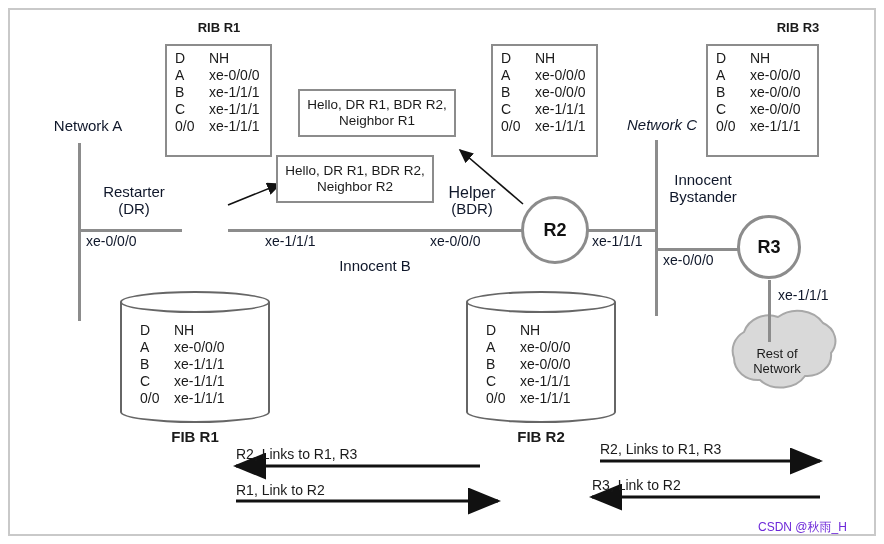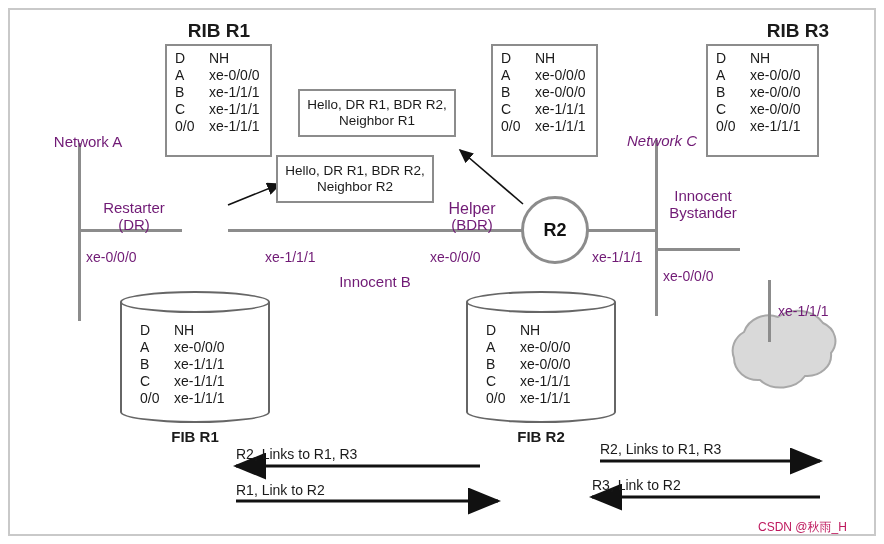--- a/index.html
+++ b/index.html
@@ -5,28 +5,28 @@
   html,body{margin:0;padding:0;background:#ffffff;}
   body{font-family:"Liberation Sans", sans-serif;}
   #canvas{
     position:relative;width:884px;height:544px;background:#ffffff;
     box-sizing:border-box;overflow:hidden;
   }
   .frame{
     position:absolute;left:8px;top:8px;width:868px;height:528px;
     border:2px solid #c9c9c9;box-sizing:border-box;
   }
-  .txt{position:absolute;white-space:pre;color:#701a75;line-height:1.12;margin-top:16px;}
+  .txt{position:absolute;white-space:pre;color:#0f172a;line-height:1.12;}
   .center{text-align:center;}
   
   .ribbox{
     position:absolute;border:2px solid #8c8c8c;background:#ffffff;
     box-sizing:border-box;
   }
-  .ribtitle{position:absolute;font-size:19px;font-weight:bold;color:#1a1a1a;text-align:center;}
+  .ribtitle{position:absolute;font-size:13px;font-weight:bold;color:#1a1a1a;text-align:center;}
   .ribrows{position:absolute;font-size:14px;color:#1a1a1a;line-height:17px;}
   .ribrow{display:flex;}
   .ribrow .d{display:inline-block;width:34px;}
   .ribrow .nh{display:inline-block;}
   
   .msgbox{
     position:absolute;border:2px solid #8c8c8c;background:#ffffff;
     box-sizing:border-box;font-size:13.5px;color:#1a1a1a;
     display:flex;align-items:center;justify-content:center;text-align:center;
     line-height:16px;
@@ -62,21 +62,21 @@
   
   .cloud{position:absolute;}
   .cloud span.lbl{
     position:absolute;left:0;top:0;width:100%;height:100%;
     display:flex;align-items:center;justify-content:center;text-align:center;
     font-size:13px;line-height:15px;color:#1a1a1a;z-index:4;
   }
   
   .acap{position:absolute;font-size:14px;text-align:left;color:#1a1a1a;}
   .watermark{
-    position:absolute;font-size:12px;color:#be185d;
+    position:absolute;font-size:12px;color:#6d28d9;
   }
   svg.overlay{position:absolute;left:0;top:0;width:884px;height:544px;pointer-events:none;}
 </style>
 </head>
 <body>
 
 <div id="canvas">
 
   <div class="frame"></div>
 
@@ -127,20 +127,23 @@
 
   <div class="hline" style="left:573px;top:229px;width:84px;"></div>
 
   <div class="hline" style="left:655px;top:248px;width:85px;"></div>
 
   <div class="vline" style="left:768px;top:280px;height:62px;"></div>
 
   <div class="router" style="left:521px;top:196px;width:68px;height:68px;">
     <span>R2</span>
   </div>
+  <div class="router" style="left:737px;top:215px;width:64px;height:64px;">
+    <span>R3</span>
+  </div>
 
   <div class="txt center" style="left:82px;top:184px;width:104px;font-size:15px;">Restarter</div>
   <div class="txt center" style="left:82px;top:201px;width:104px;font-size:15px;">(DR)</div>
 
   <div class="txt center" style="left:422px;top:184px;width:100px;font-size:16px;">Helper</div>
   <div class="txt center" style="left:422px;top:201px;width:100px;font-size:15px;">(BDR)</div>
 
   <div class="txt center" style="left:655px;top:172px;width:96px;font-size:15px;">Innocent</div>
   <div class="txt center" style="left:650px;top:189px;width:106px;font-size:15px;">Bystander</div>
 
@@ -292,20 +295,28 @@
       <span class="d">C</span>
       <span class="nh">xe-1/1/1</span>
     </div>
     <div class="ribrow">
       <span class="d">0/0</span>
       <span class="nh">xe-1/1/1</span>
     </div>
   </div>
   <div class="fibtitle" style="left:466px;top:428px;width:150px;">FIB R2</div>
 
+  <div class="cloud" style="left:722px;top:326px;width:110px;height:70px;">
+    <span class="lbl">
+      <span>
+        <span>Rest of</span><br>
+        <span>Network</span>
+      </span>
+    </span>
+  </div>
 
   <div class="acap" style="left:236px;top:446px;width:250px;">R2, Links to R1, R3</div>
   <div class="acap" style="left:236px;top:482px;width:262px;">R1, Link to R2</div>
   <div class="acap" style="left:600px;top:441px;width:220px;">R2, Links to R1, R3</div>
   <div class="acap" style="left:592px;top:477px;width:228px;">R3, Link to R2</div>
 
   <div class="watermark" style="left:758px;top:519px;">CSDN @秋雨_H</div>
 
 </div>
 

